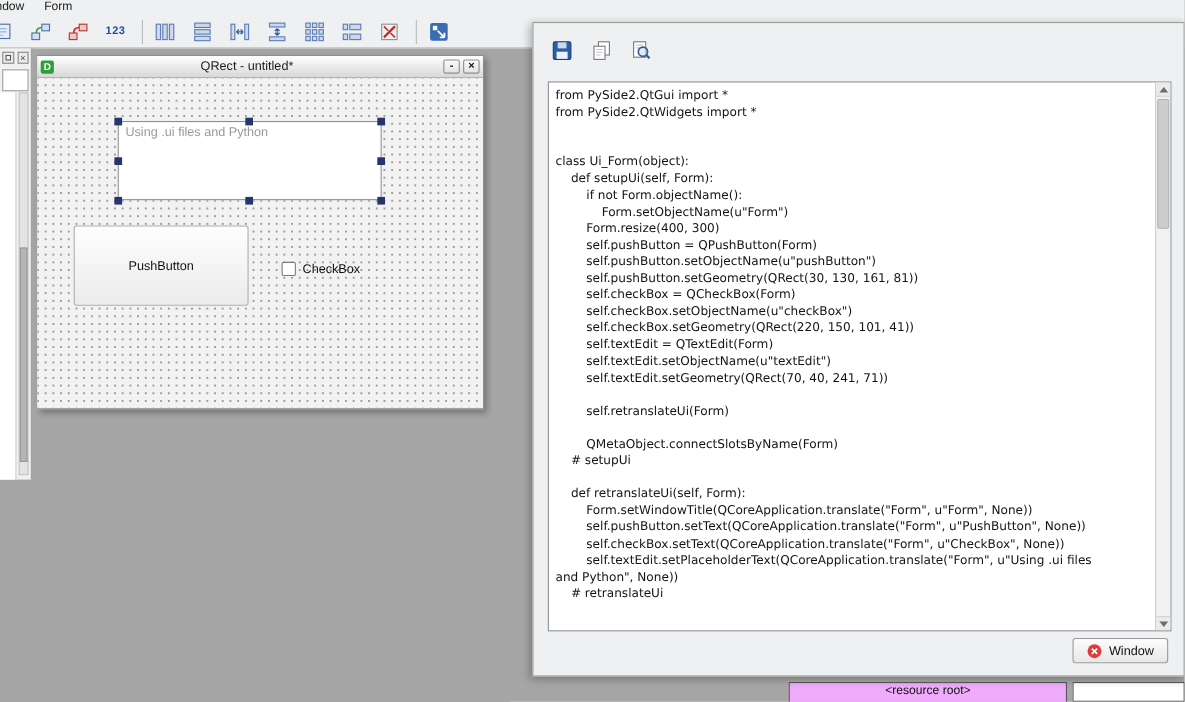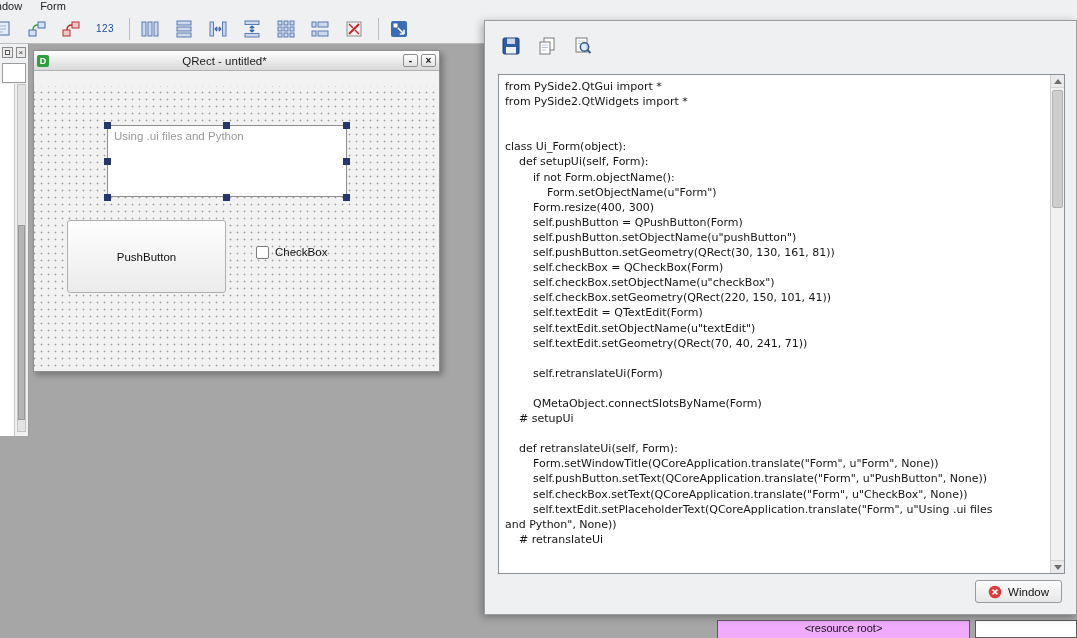--- a/index.html
+++ b/index.html
@@ -8,49 +8,49 @@
   .screen { position:relative; width:1077px; height:638px; overflow:hidden; background:#a6a6a6; }
 
   
   .topbar { position:absolute; top:0; left:0; width:1077px; height:44px; background:#eff0f1; border-bottom:1px solid #bdbdbd; z-index:1; }
   .menubar { height:13px; display:flex; align-items:center; margin-left:-26px; font-size:11px; color:#202020; }
   .menubar .menu-item { padding:0 9px; line-height:13px; }
   .toolbar-row { position:absolute; top:13px; left:0; height:31px; display:flex; align-items:center; }
   .tb-btn { width:24px; height:24px; display:flex; align-items:center; justify-content:center; margin-right:10px; border-radius:3px; }
   .tb-btn.cut { margin-left:-9px; }
   .tb-sep { width:1px; height:22px; background:#bcbcbc; margin:0 8px 0 2px; }
-  .tab-order-txt { font-size:10px; font-weight:normal; color:#1a4fa0; letter-spacing:0.5px; }
+  .tab-order-txt { font-size:10px; font-weight:bold; color:#1a4fa0; letter-spacing:0.5px; }
 
   
   .left-dock { position:absolute; left:0; top:44px; width:29px; height:392px; background:#eff0f1; border-right:1px solid #9b9b9b; z-index:1; }
   .dock-btns { display:flex; gap:3px; padding:3px 2px; }
   .dock-mini-btn { width:11px; height:11px; border:1px solid #8a8a8a; background:#e9e9e9; display:flex; align-items:center; justify-content:center; font-size:8px; line-height:8px; color:#333; }
   .dock-float-glyph { width:5px; height:5px; border:1px solid #555; background:#fff; }
   .dock-filter { margin:2px 2px; height:20px; background:#fff; border:1px solid #9b9b9b; }
   .dock-list { position:absolute; left:0; top:40px; bottom:0; width:15px; background:#ffffff; border-right:1px solid #c9c9c9; }
   .dock-scroll { position:absolute; right:2px; top:40px; bottom:4px; width:9px; background:#e3e3e3; border:1px solid #c2c2c2; }
   .dock-thumb { position:absolute; left:0; right:0; top:140px; height:195px; background:#b5b5b5; border:1px solid #9a9a9a; }
 
   
   .form-window { position:absolute; left:33px; top:50px; width:407px; height:322px; background:#f2f2f2; border:1px solid #8f8f8f; box-shadow:3px 3px 6px rgba(0,0,0,.3); z-index:2; }
   .form-titlebar { height:20px; background:linear-gradient(#ffffff,#d8d8d8); border-bottom:1px solid #b2b2b2; display:flex; align-items:center; padding:0 3px; }
   .app-icon { width:12px; height:12px; background:#2e9e3f; border-radius:2px; color:#fff; font-size:9px; font-weight:bold; display:flex; align-items:center; justify-content:center; }
   .form-title { flex:1; text-align:center; font-size:11.5px; color:#1c1c1c; }
   .win-btn { width:15px; height:13px; border:1px solid #8e8e8e; background:linear-gradient(#fcfcfc,#e2e2e2); border-radius:2px; display:flex; align-items:center; justify-content:center; font-size:10px; font-weight:bold; color:#111; margin-left:3px; line-height:1; }
   .form-canvas { position:absolute; left:0; right:0; top:20px; bottom:0; background-color:#f2f2f2;
       background-image: radial-gradient(circle, #9c9c9c 0.9px, transparent 1.05px);
-      background-size:7px 7px; background-position:4px 3px;margin-top:15px; }
+      background-size:7px 7px; background-position:4px 3px; }
 
   .w-textedit { position:absolute; left:73px; top:39px; width:240px; height:72px; background:#fff; border:1px solid #8f8f8f; }
   .w-textedit .ph { padding:4px 6px; font-size:11.5px; color:#9a9a9a; }
   .sel-handle { position:absolute; width:7px; height:7px; background:#27356e; }
 
   .w-pushbutton { position:absolute; left:33px; top:134px; width:159px; height:73px; background:linear-gradient(#fefefe,#ebebeb); border:1px solid #b0b0b0; border-radius:3px; display:flex; align-items:center; justify-content:center; font-size:11.5px; color:#111; }
 
-  .w-checkbox { position:absolute; left:222px; top:160px; height:20px; display:flex; align-items:flex-start; gap:6px; }
+  .w-checkbox { position:absolute; left:222px; top:160px; height:20px; display:flex; align-items:flex-end; gap:6px; }
   .cb-box { width:13px; height:13px; background:#fff; border:1px solid #7c7c7c; border-radius:2px; }
   .cb-label { font-size:11.5px; color:#111; }
 
   
   .code-dialog { position:absolute; left:484px; top:20px; width:593px; height:595px; background:#eff0f1; border:1px solid #9c9c9c; box-shadow:-2px 2px 8px rgba(0,0,0,.3); z-index:3; }
   .cd-toolbar { position:absolute; left:13px; top:12px; display:flex; gap:10px; }
   .cd-btn { width:26px; height:26px; display:flex; align-items:center; justify-content:center; border-radius:3px; }
 
   .code-area { position:absolute; left:13px; top:53px; width:567px; height:500px; background:#fff; border:1px solid #8a8f98; overflow:hidden; }
   .code-pre { margin:0; padding:4px 20px 4px 6px; font-family:"DejaVu Sans", sans-serif; font-size:11px; line-height:15.1px; color:#141414; white-space:pre; }

